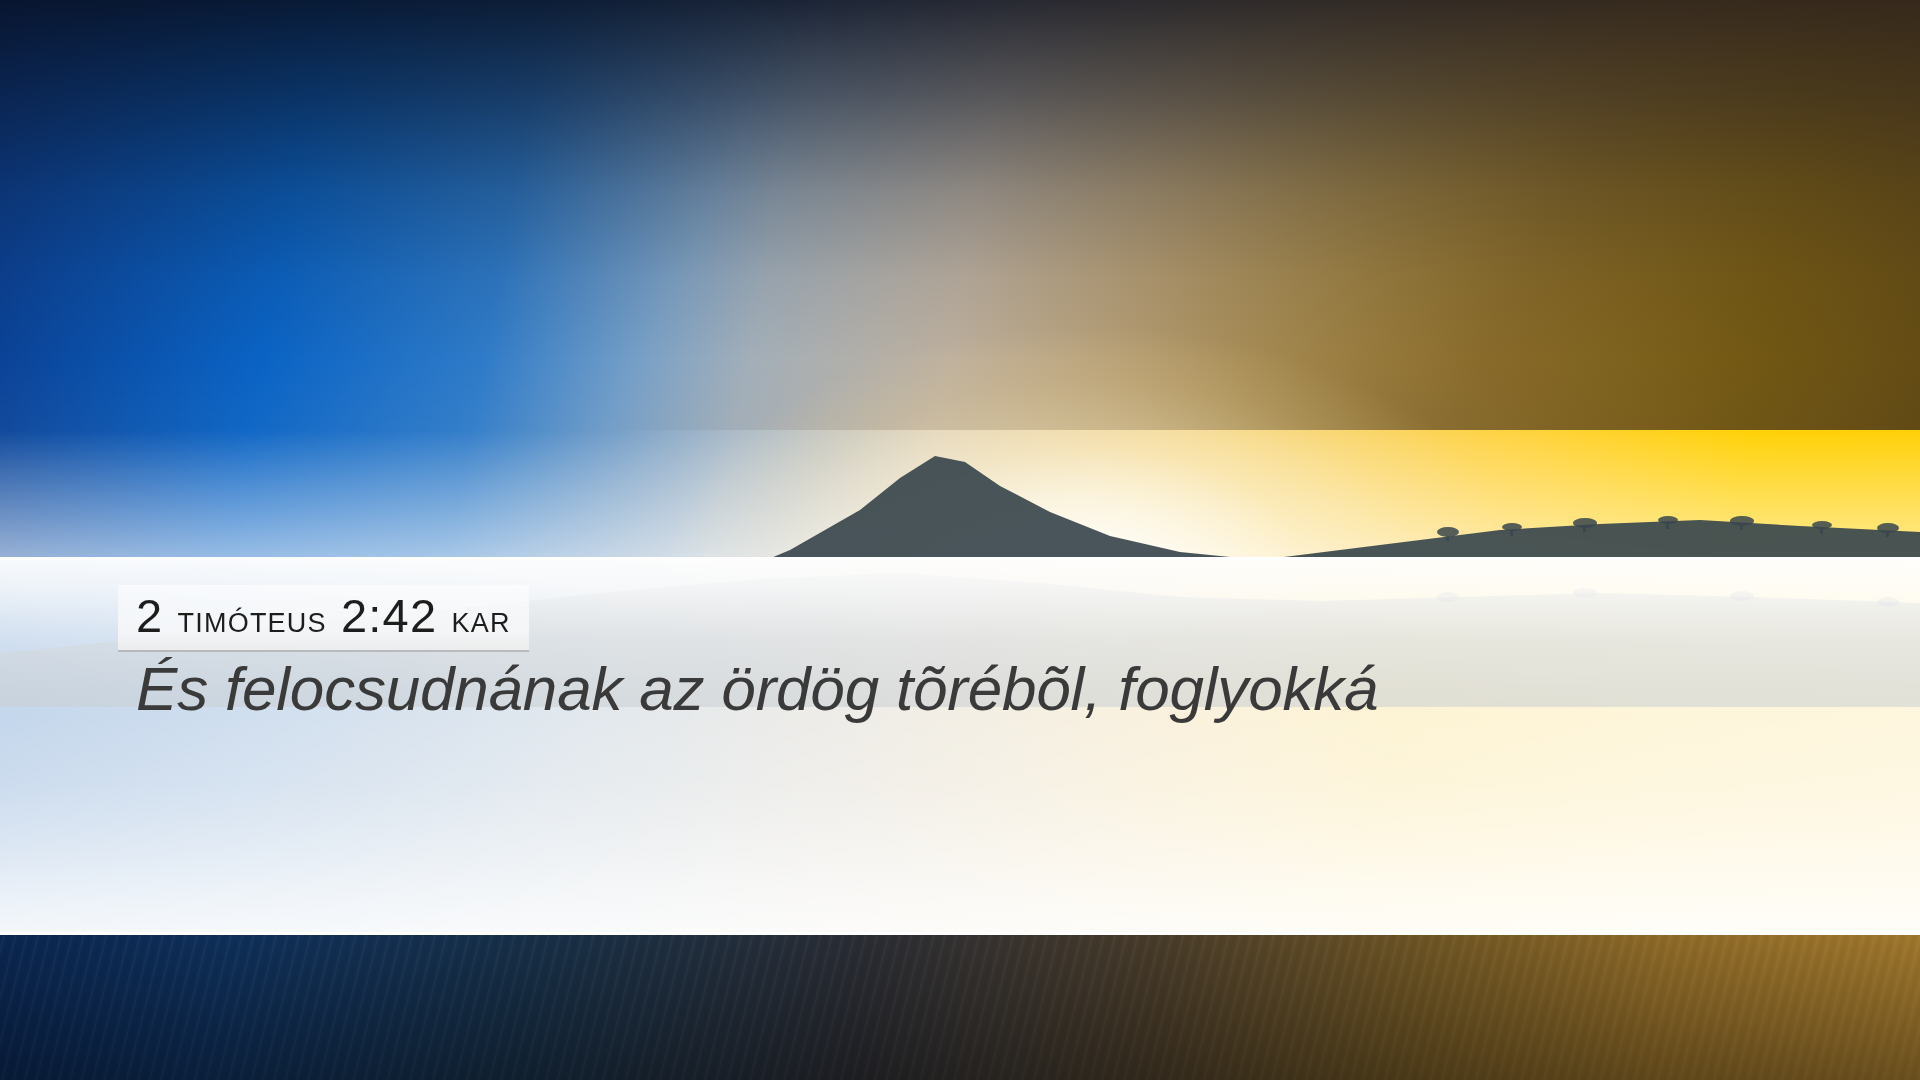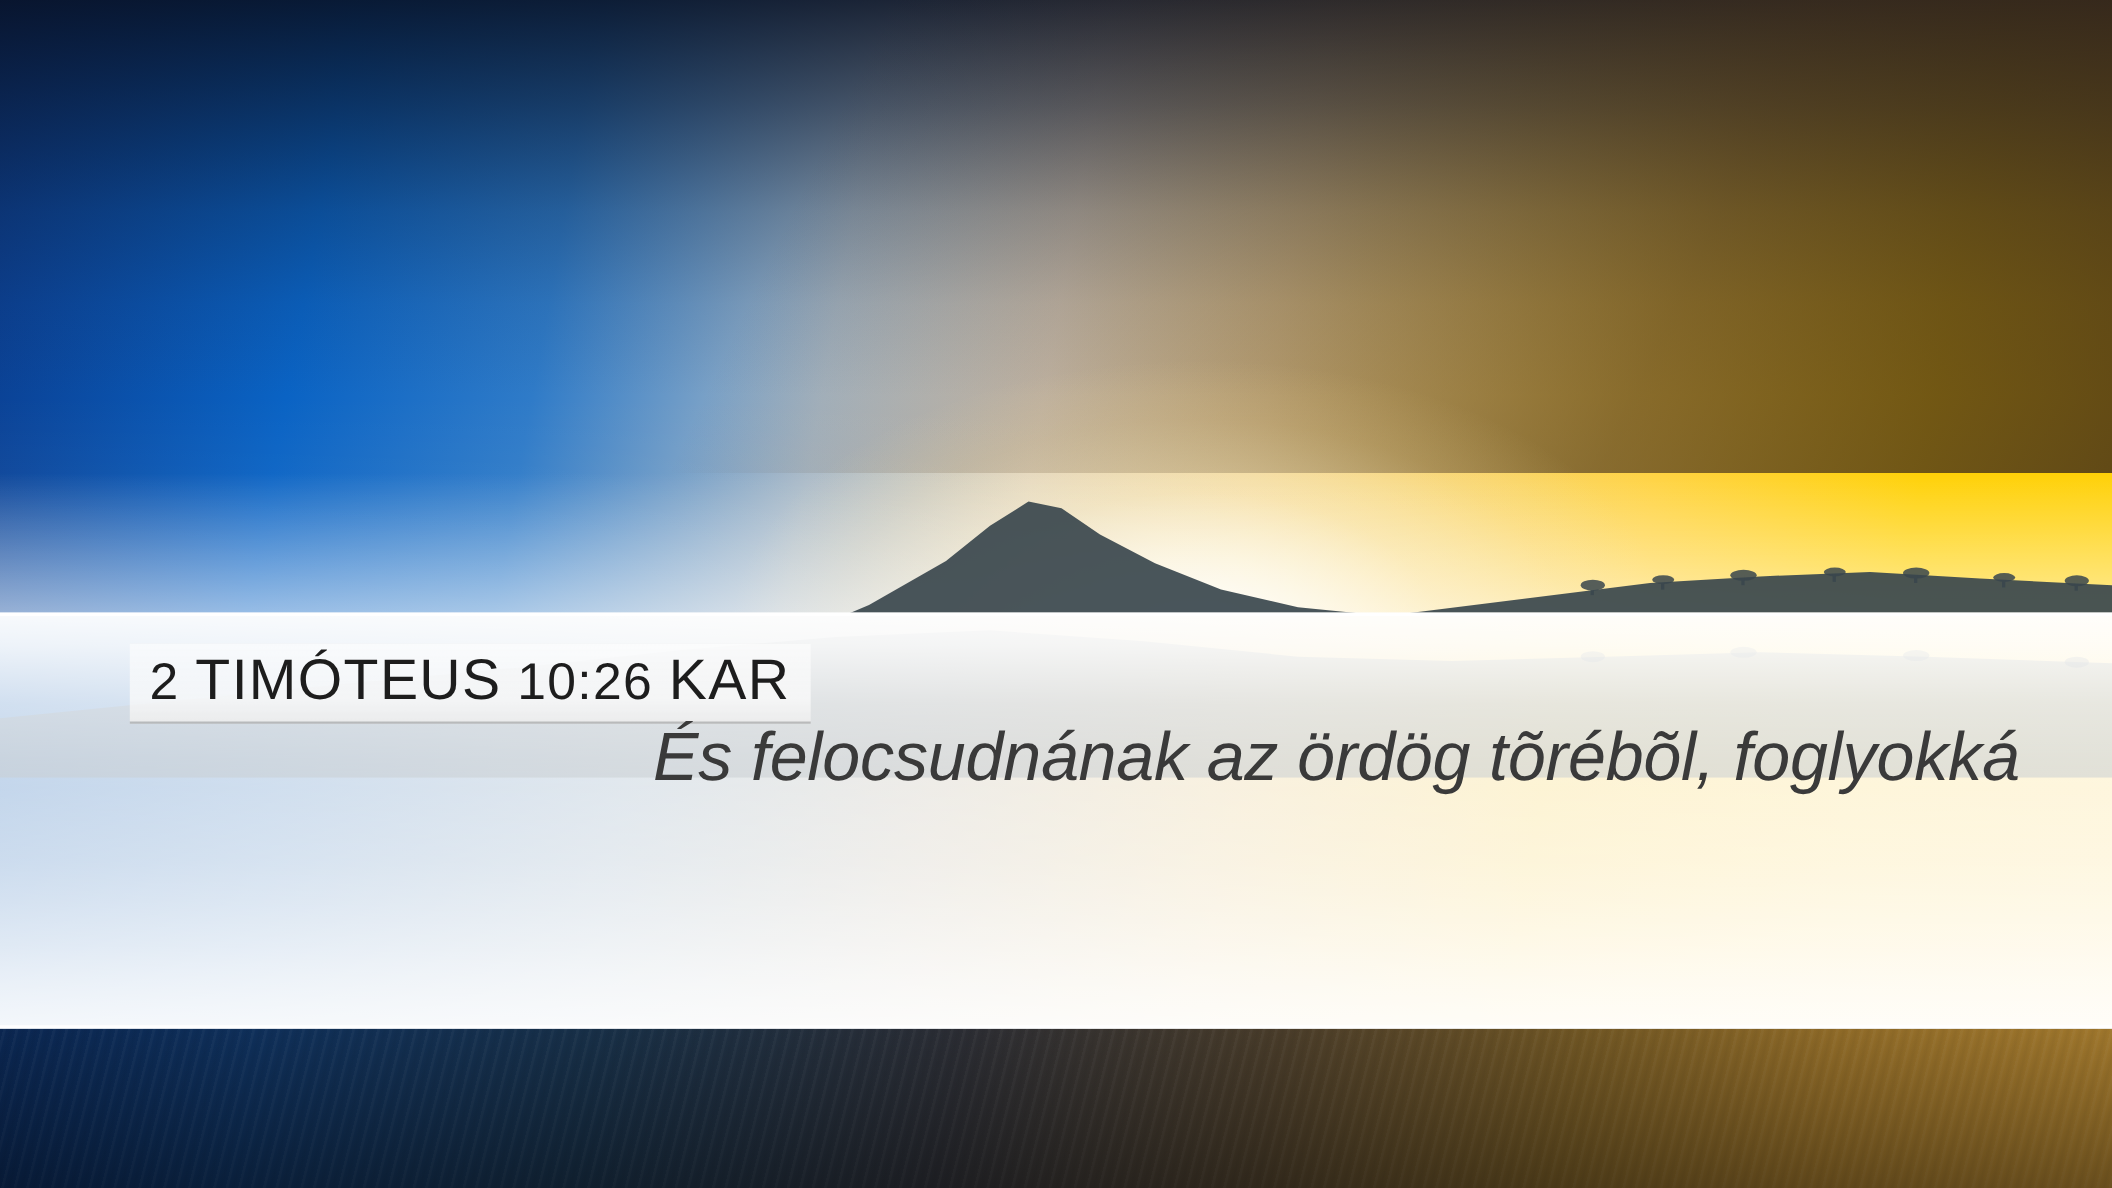--- a/index.html
+++ b/index.html
@@ -177,33 +177,33 @@
   }
   .ref{
     font-family:"Liberation Sans",sans-serif;
     font-size:47px;
     font-weight:300;
     letter-spacing:1.2px;
     color:#1d1d1d;
     white-space:nowrap;
     line-height:1.05;
   }
-  .ref .sc{font-size:52px;margin-top:28px;}
+  .ref .sc{font-size:27px;margin-top:28px;}
 
   .verse{
     position:absolute;left:136px;top:92px;width:1700px;
     font-family:"Liberation Sans",sans-serif;
     font-style:italic;
     font-weight:300;
     font-size:62px;
     line-height:1.30;
     color:#3a3a3a;
     letter-spacing:-0.2px;
   }
-  .verse .ln{display:block;white-space:nowrap;text-align:right;}
+  .verse .ln{display:block;white-space:nowrap;}
 </style>
 </head>
 <body>
 
 <div id="stage">
 
   <div class="photo">
     <div class="sky-base"></div>
     <div class="sky-vert"></div>
     <div class="sky-warm"></div>
@@ -257,21 +257,21 @@
       <div class="bp-vert"></div>
     </div>
     <div class="band-wash"></div>
     <div class="band-top-line"></div>
     <div class="band-bottom-line"></div>
   </div>
 
   <div class="content">
 
     <div class="ref-wrap">
-      <div class="ref"><span>2</span>&nbsp;<span class="sc">TIMÓTEUS</span>&nbsp;<span>10:26</span>&nbsp;<span class="sc">KAR</span></div>
+      <div class="ref"><span>2</span>&nbsp;<span class="sc">TIMÓTEUS</span>&nbsp;<span>2:42</span>&nbsp;<span class="sc">KAR</span></div>
     </div>
 
     <div class="verse">
       <span class="ln">És felocsudnának az ördög tõrébõl, foglyokká</span>
     </div>
 
   </div>
 </div>
 
 </body></html>

